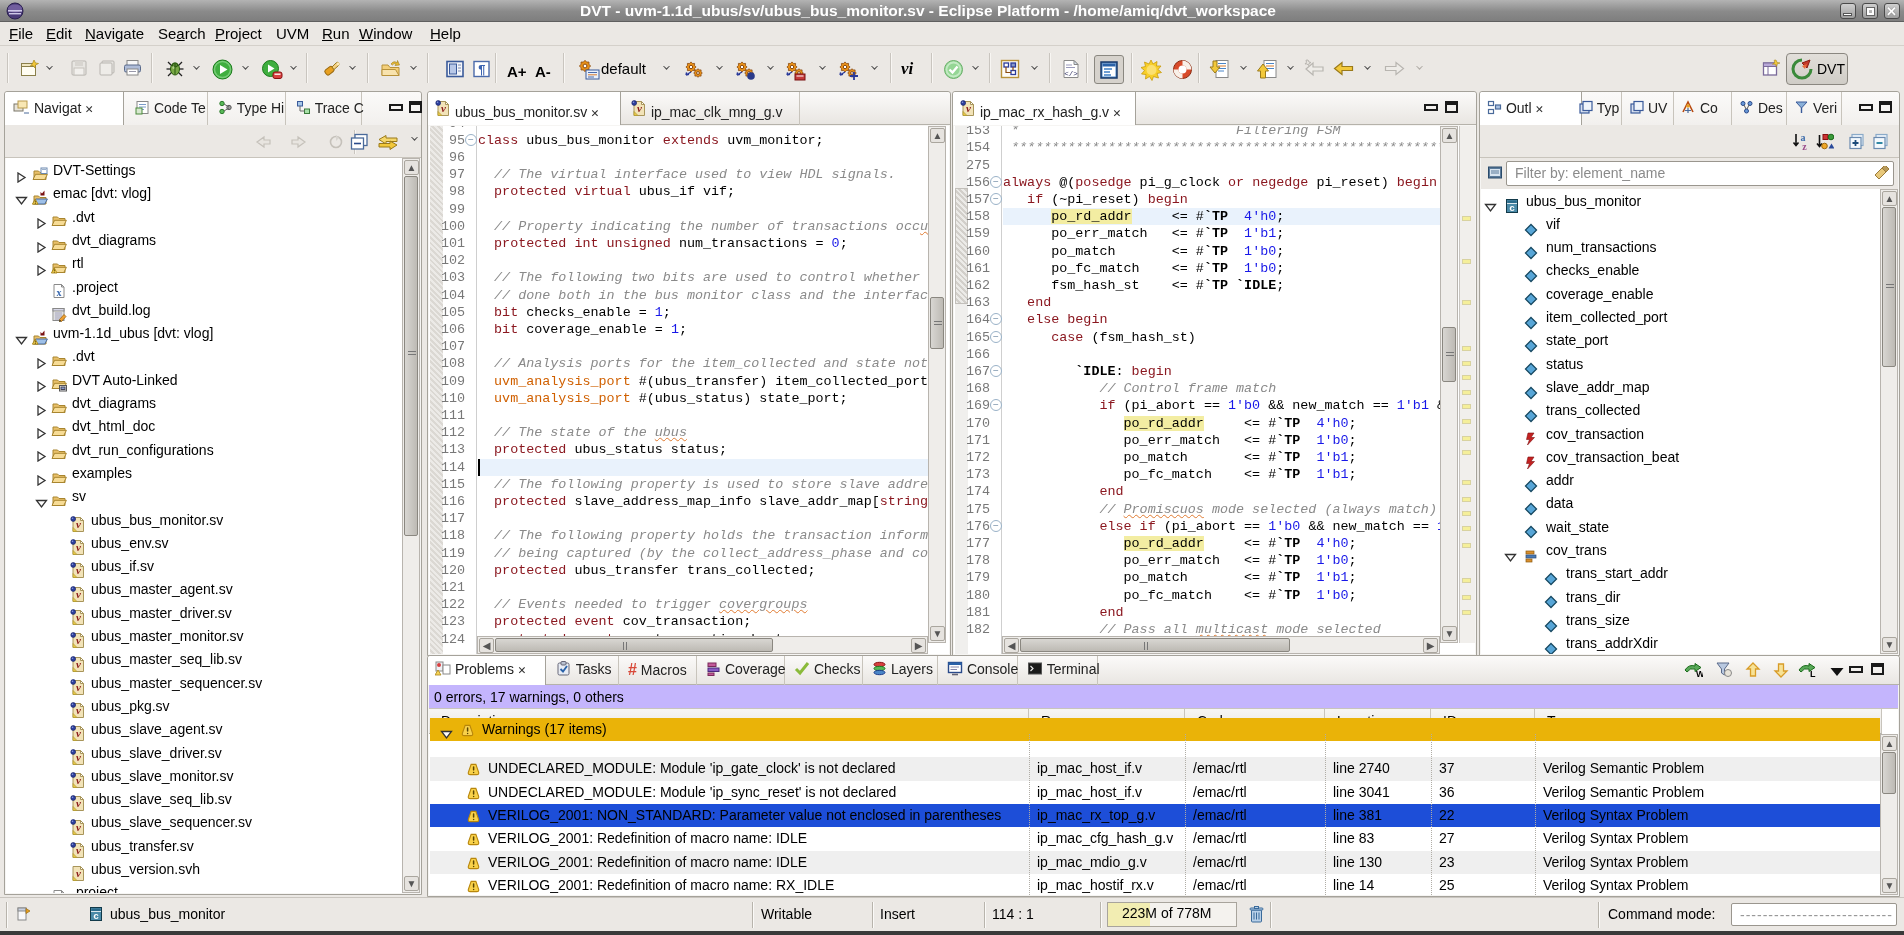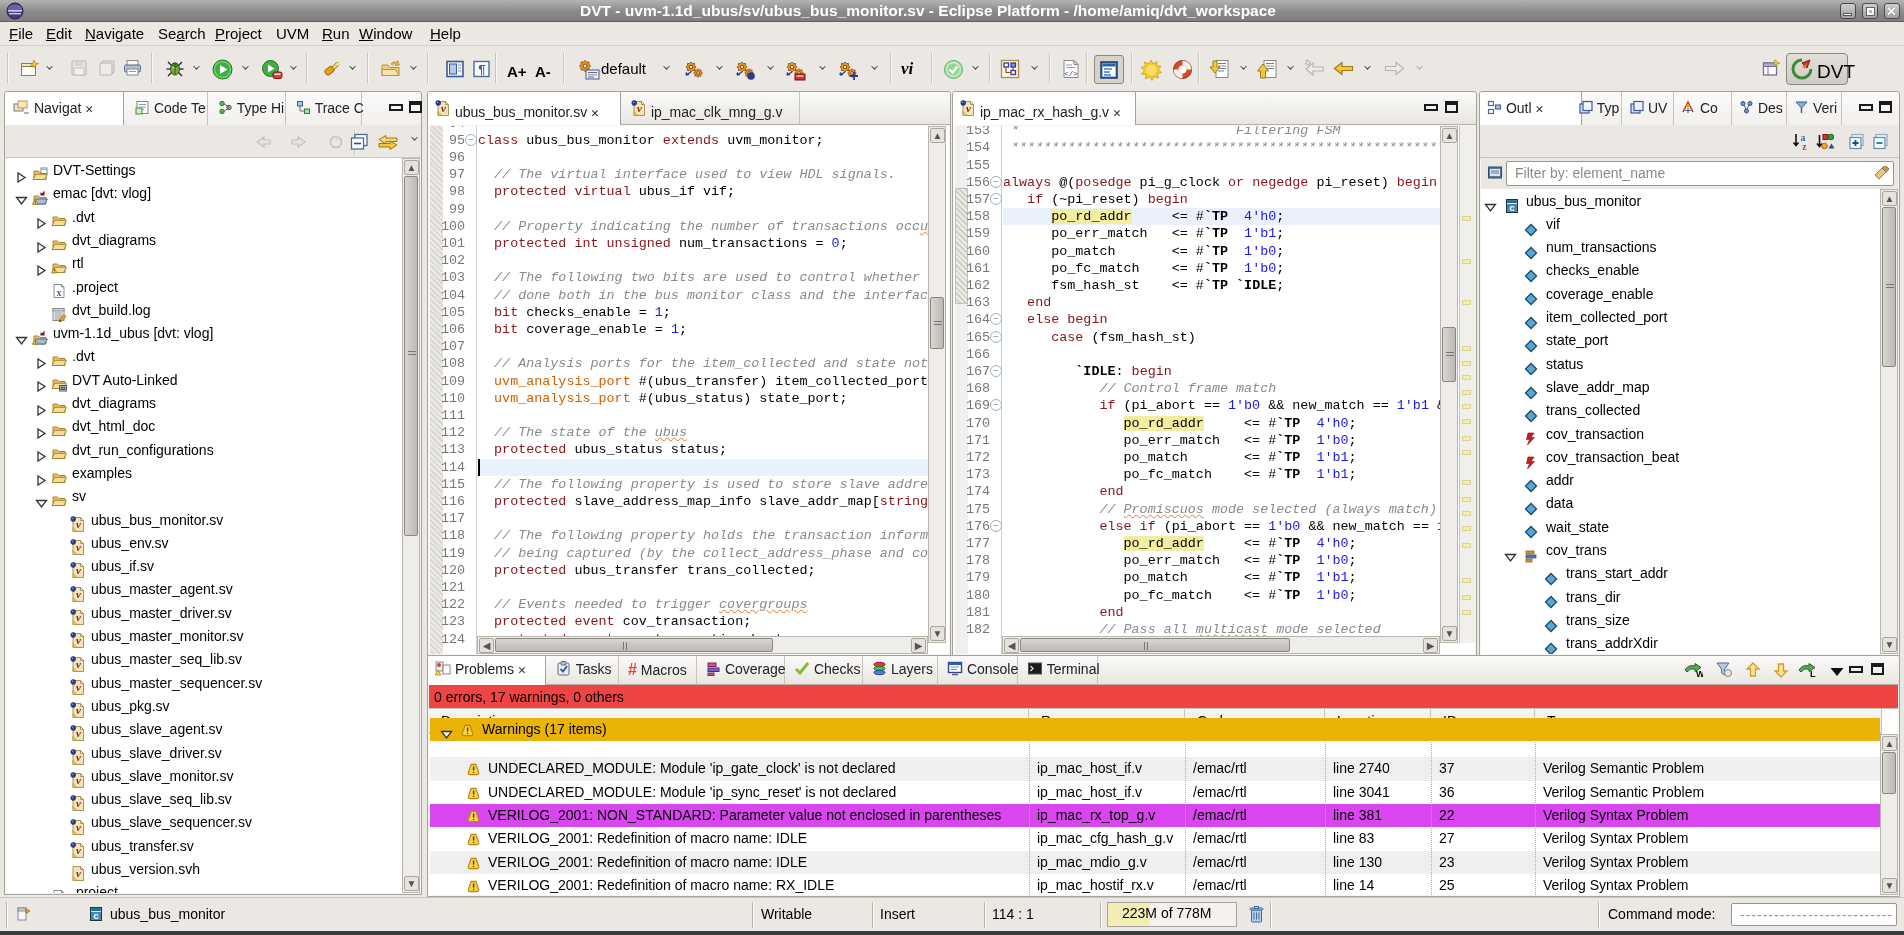--- a/index.html
+++ b/index.html
@@ -301,21 +301,21 @@
         <rect x="1.5" y="4" width="13" height="3.5" fill="#b8a8d8" stroke="#7a6a9a"></rect>
         <line x1="6" y1="7.5" x2="6" y2="16" stroke="#7a6a9a"></line>
         <path d="M14 1 L15.2 3.5 L18 4 L15.2 4.8 L14.5 7.5 L13 5 L10.5 5.2 L12.6 3.6 L12.2 1.2 Z" fill="#f2c83a" stroke="#a8861a" stroke-width="0.6"></path>
       </svg></div>
 <div class="abs" style="left:1786px;top:7px;width:62px;height:32px;background:linear-gradient(#e2dfda,#cfccc6);border:1px solid #8a8780;border-radius:4px">
 <svg width="22" height="22" viewBox="0 0 22 22" style="position:absolute;left:4px;top:4px">
         <path d="M11 2 A9 9 0 1 0 20 11" fill="none" stroke="#3a8a3a" stroke-width="3"></path>
         <path d="M11 5 L19 2 L16 10 Z" fill="#c43a2a" stroke="#8a1a10"></path>
         <path d="M11 8 L16 6 L14 11 Z" fill="#e86a3a"></path>
       </svg>
-<div class="abs" style="left:30px;top:7px;font-size:19px">DVT</div>
+<div class="abs" style="left:30px;top:7px;font-size:14px">DVT</div>
     </div>
 </div>
 <div class="panel" style="left:4px;top:91px;width:418px;height:804px">
 <div class="tabrow" style="height:66px">
 <div class="tab tabsel" style="left:0;width:119px">
         <span class="lbl" style="left:8px"><svg width="17" height="15" viewBox="0 0 17 15" style="vertical-align:-2px">
             <rect x="1" y="4" width="9" height="7" fill="#e8e4da" stroke="#7a7668"></rect>
             <rect x="5" y="1" width="9" height="7" fill="#f8e7b4" stroke="#b99a4d"></rect>
             <line x1="11" y1="13" x2="16" y2="13" stroke="#4a6a9a"></line>
           </svg> Navigat <span class="closex">✕</span></span>
@@ -851,21 +851,21 @@
       </div>
 <div class="minbar" style="right:38px;top:12px"></div>
 <div class="maxbox" style="right:18px;top:9px"></div>
 </div>
 <div class="edbody">
 <div class="ruler" style="left:1px;width:13px"></div>
       <div class="abs" style="left:1px;top:62px;height:116px;width:13px;background:repeating-linear-gradient(45deg,#ecebe8 0 2px,#d2cfca 2px 4px);border:1px solid #c2bfba"></div>
 <div class="gutter" style="left:14px;width:34px"></div>
 <div class="lnum" style="top:-3.8px;right:485px">153</div>
 <div class="lnum" style="top:13.4px;right:485px">154</div>
-<div class="lnum" style="top:30.6px;right:485px">155</div>
+<div class="lnum" style="top:30.6px;right:485px">275</div>
 <div class="lnum" style="top:47.8px;right:485px">156</div>
 <div class="lnum" style="top:65.0px;right:485px">157</div>
 <div class="lnum" style="top:82.2px;right:485px">158</div>
 <div class="lnum" style="top:99.4px;right:485px">159</div>
 <div class="lnum" style="top:116.6px;right:485px">160</div>
 <div class="lnum" style="top:133.8px;right:485px">161</div>
 <div class="lnum" style="top:151.0px;right:485px">162</div>
 <div class="lnum" style="top:168.2px;right:485px">163</div>
 <div class="lnum" style="top:185.4px;right:485px">164</div>
 <div class="lnum" style="top:202.6px;right:485px">165</div>
@@ -1274,21 +1274,21 @@
 <svg width="20" height="18" viewBox="0 0 20 18" style="position:absolute;right:82px;top:5px">
         <path d="M2 9 Q6 3 12 5 L12 2.5 L18 6.5 L12 10.5 L12 8 Q7 6.5 4 11 Z" fill="#58a858" stroke="#1a6a1a"></path>
         <text x="13" y="16" font-size="9" font-weight="bold">L</text>
       </svg>
 <svg width="16" height="12" viewBox="0 0 16 12" style="position:absolute;right:54px;top:10px">
         <path d="M1.5 2 L14.5 2 L8 10 Z" fill="#111"></path>
       </svg>
 <div class="minbar" style="right:36px;top:10px"></div>
 <div class="maxbox" style="right:15px;top:7px"></div>
 </div>
-<div style="position:absolute;left:1px;right:1px;top:29px;height:24px;background:#ef4444;border-bottom:1px solid #c8c4bc">
+<div style="position:absolute;left:1px;right:1px;top:29px;height:24px;background:#c4b5fd;border-bottom:1px solid #c8c4bc">
       <div style="position:absolute;left:5px;top:4px">0 errors, 17 warnings, 0 others</div>
     </div>
 <div style="position:absolute;left:1px;right:1px;top:53px;bottom:1px;background:#fff;overflow:hidden">
 <div class="hdrcell" style="left:0px;width:600px">Description</div>
 <div class="hdrcell" style="left:600px;width:156px">Resource</div>
 <div class="hdrcell" style="left:756px;width:140px">Code</div>
 <div class="hdrcell" style="left:896px;width:106px">Location</div>
 <div class="hdrcell" style="left:1002px;width:104px">ID</div>
 <div class="hdrcell" style="left:1106px;width:347px">Type</div>
 <div class="prow" style="top:9px;background:#eab308">
@@ -1321,21 +1321,21 @@
             <rect x="7.3" y="4.6" width="1.6" height="4.6" rx="0.8" fill="#5a4500"></rect>
             <rect x="7.3" y="10.4" width="1.6" height="1.7" rx="0.8" fill="#5a4500"></rect>
           </svg></span>
         <span style="position:absolute;left:58px">UNDECLARED_MODULE: Module 'ip_sync_reset' is not declared</span>
 <div class="pcol" style="left:600px;width:156px">ip_mac_host_if.v</div>
 <div class="pcol" style="left:756px;width:140px">/emac/rtl</div>
 <div class="pcol" style="left:896px;width:106px">line 3041</div>
 <div class="pcol" style="left:1002px;width:104px">36</div>
 <div class="pcol" style="left:1106px;width:347px">Verilog Semantic Problem</div>
 </div>
-<div class="prow" style="top:94.9px;background:#d946ef">
+<div class="prow" style="top:94.9px;background:#1d4ed8">
 <span style="position:absolute;left:36px;top:4px"><svg width="15" height="15" viewBox="0 0 16 16">
             <path d="M5.5 2.5 L10.5 2.5 L13.5 11 Q14 13.5 11.5 13.5 L4.5 13.5 Q2 13.5 2.5 11 Z" fill="#f8d14a" stroke="#b8860b" stroke-width="1.2"></path>
             <rect x="7.3" y="4.6" width="1.6" height="4.6" rx="0.8" fill="#5a4500"></rect>
             <rect x="7.3" y="10.4" width="1.6" height="1.7" rx="0.8" fill="#5a4500"></rect>
           </svg></span>
         <span style="position:absolute;left:58px">VERILOG_2001: NON_STANDARD: Parameter value not enclosed in parentheses</span>
 <div class="pcol" style="left:600px;width:156px">ip_mac_rx_top_g.v</div>
 <div class="pcol" style="left:756px;width:140px">/emac/rtl</div>
 <div class="pcol" style="left:896px;width:106px">line 381</div>
 <div class="pcol" style="left:1002px;width:104px">22</div>

